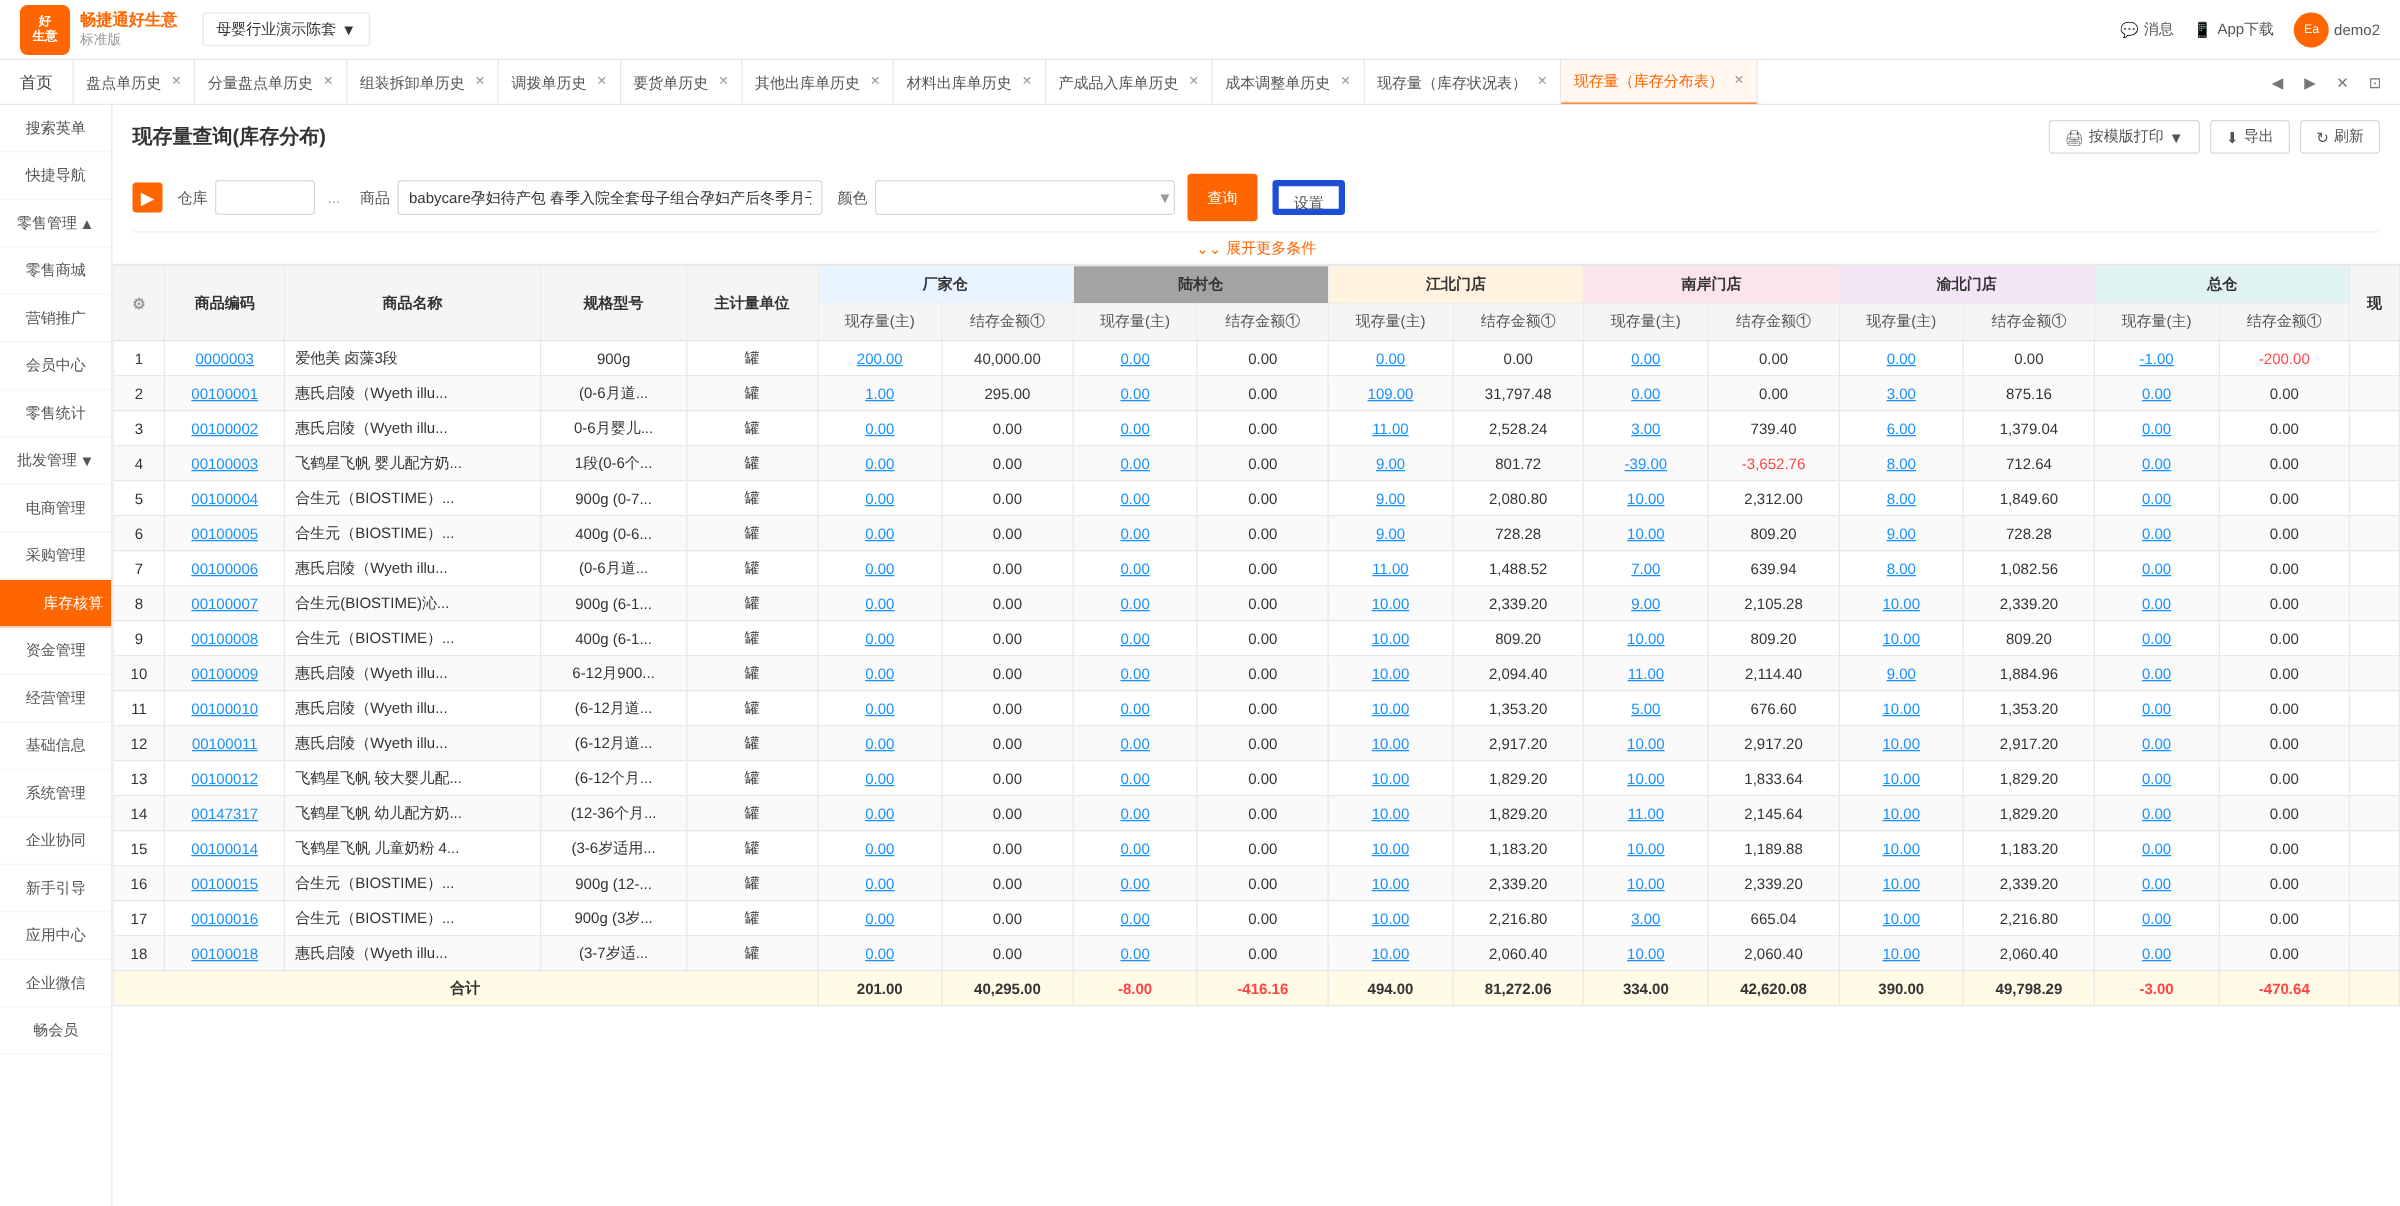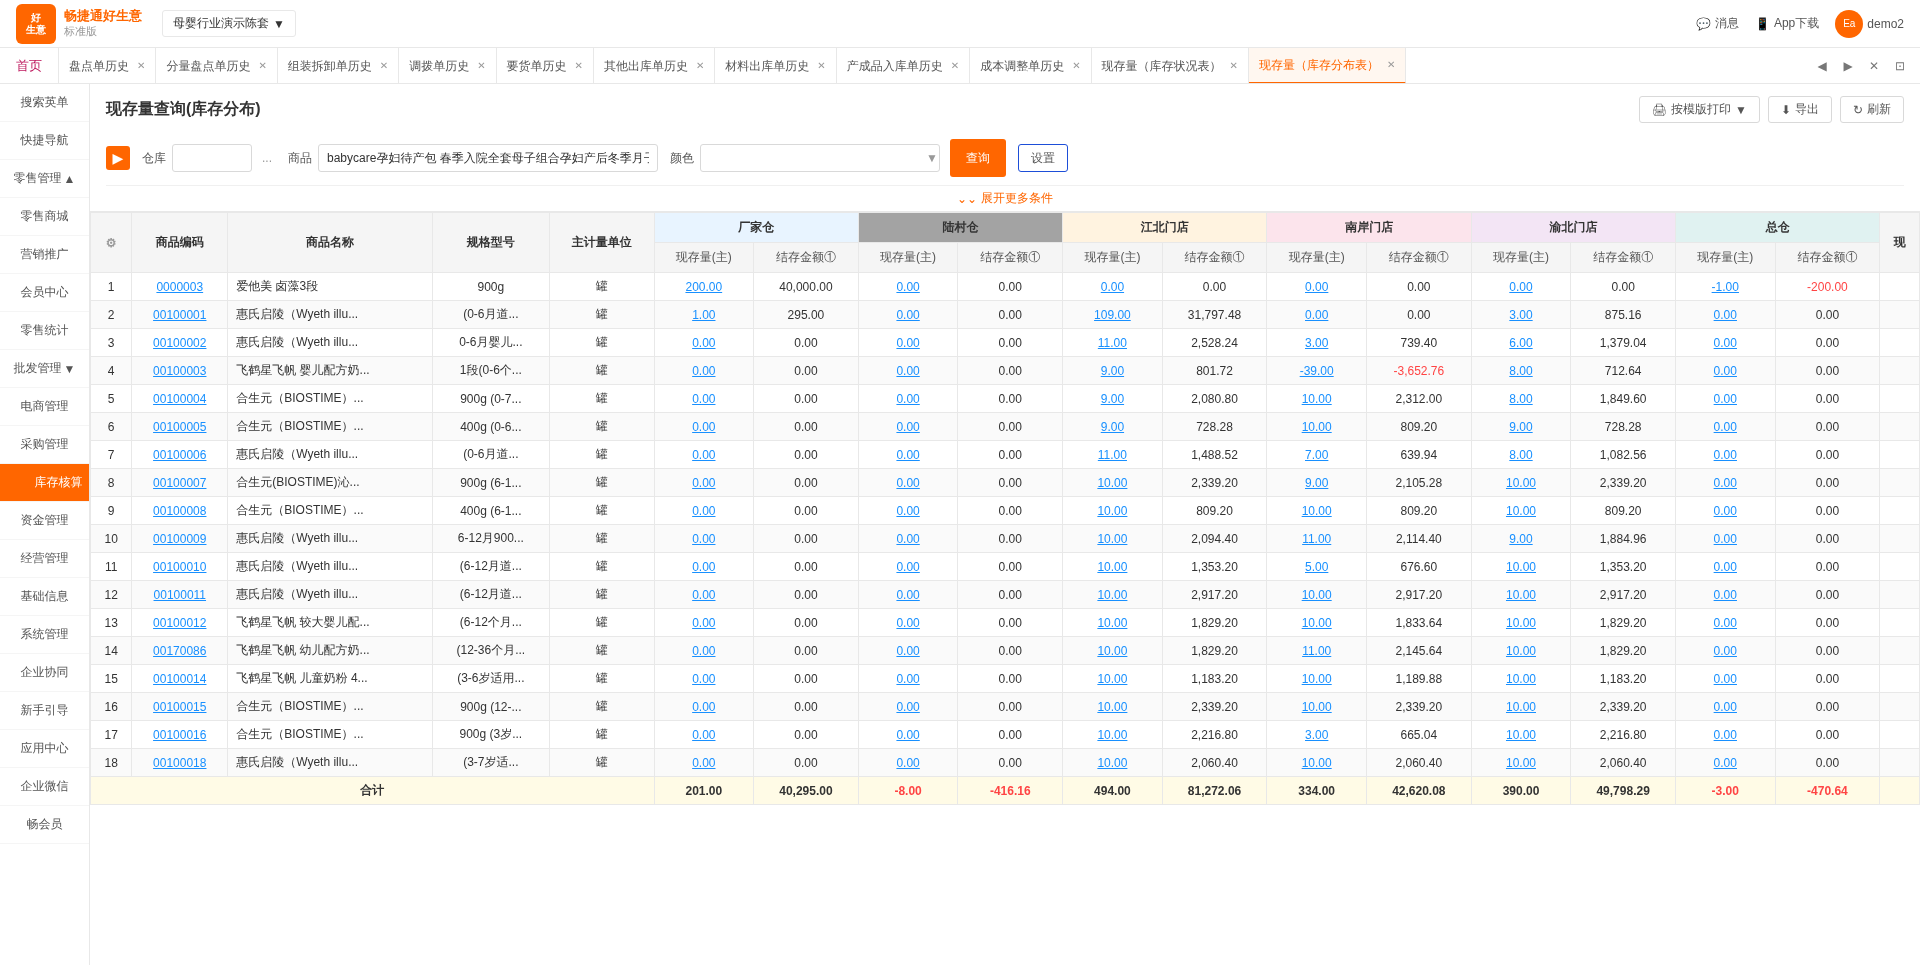--- a/index.html
+++ b/index.html
@@ -28,21 +28,21 @@
       height: 36px;
       display: flex;
       align-items: center;
       border-bottom: 1px solid #e8e8e8;
       overflow: hidden;
     }
     .tab-home {
       padding: 0 16px;
       height: 36px;
       line-height: 36px;
-      color: #be185d;
+      color: #404040;
       cursor: pointer;
       font-size: 13px;
       border-right: 1px solid #e8e8e8;
       white-space: nowrap;
     }
     .tab-item {
       padding: 0 10px;
       height: 36px;
       line-height: 36px;
       display: flex;
@@ -180,21 +180,21 @@
       border: none;
       padding: 5px 16px;
       border-radius: 3px;
       cursor: pointer;
       font-size: 12px;
       height: 38px;
     }
     .btn-setting {
       background: #fff;
       color: #555;
-      border: 1px solid #1d4ed8;
+      border: 5px solid #1d4ed8;
       padding: 5px 12px;
       border-radius: 3px;
       cursor: pointer;
       font-size: 12px;
       height: 28px;
     }
     .expand-more {
       color: #ff6600;
       cursor: pointer;
       font-size: 12px;
@@ -671,21 +671,21 @@
     <td><span class=" text-link">10.00</span></td>
     <td class="">1,833.64</td>
     <td><span class="text-link">10.00</span></td>
     <td>1,829.20</td>
     <td><span class=" text-link">0.00</span></td>
     <td class="">0.00</td>
     <td></td>
   </tr>
             <tr>
     <td>14</td>
-    <td><span class="text-link">00170086</span></td>
+    <td><span class="text-link">00147317</span></td>
     <td style="text-align:left;max-width:160px;overflow:hidden;text-overflow:ellipsis;">飞鹤星飞帆 幼儿配方奶...</td>
     <td>(12-36个月...</td>
     <td>罐</td>
     <td><span class="text-link">0.00</span></td>
     <td>0.00</td>
     <td><span class="text-link">0.00</span></td>
     <td>0.00</td>
     <td><span class="text-link">10.00</span></td>
     <td>1,829.20</td>
     <td><span class=" text-link">11.00</span></td>

